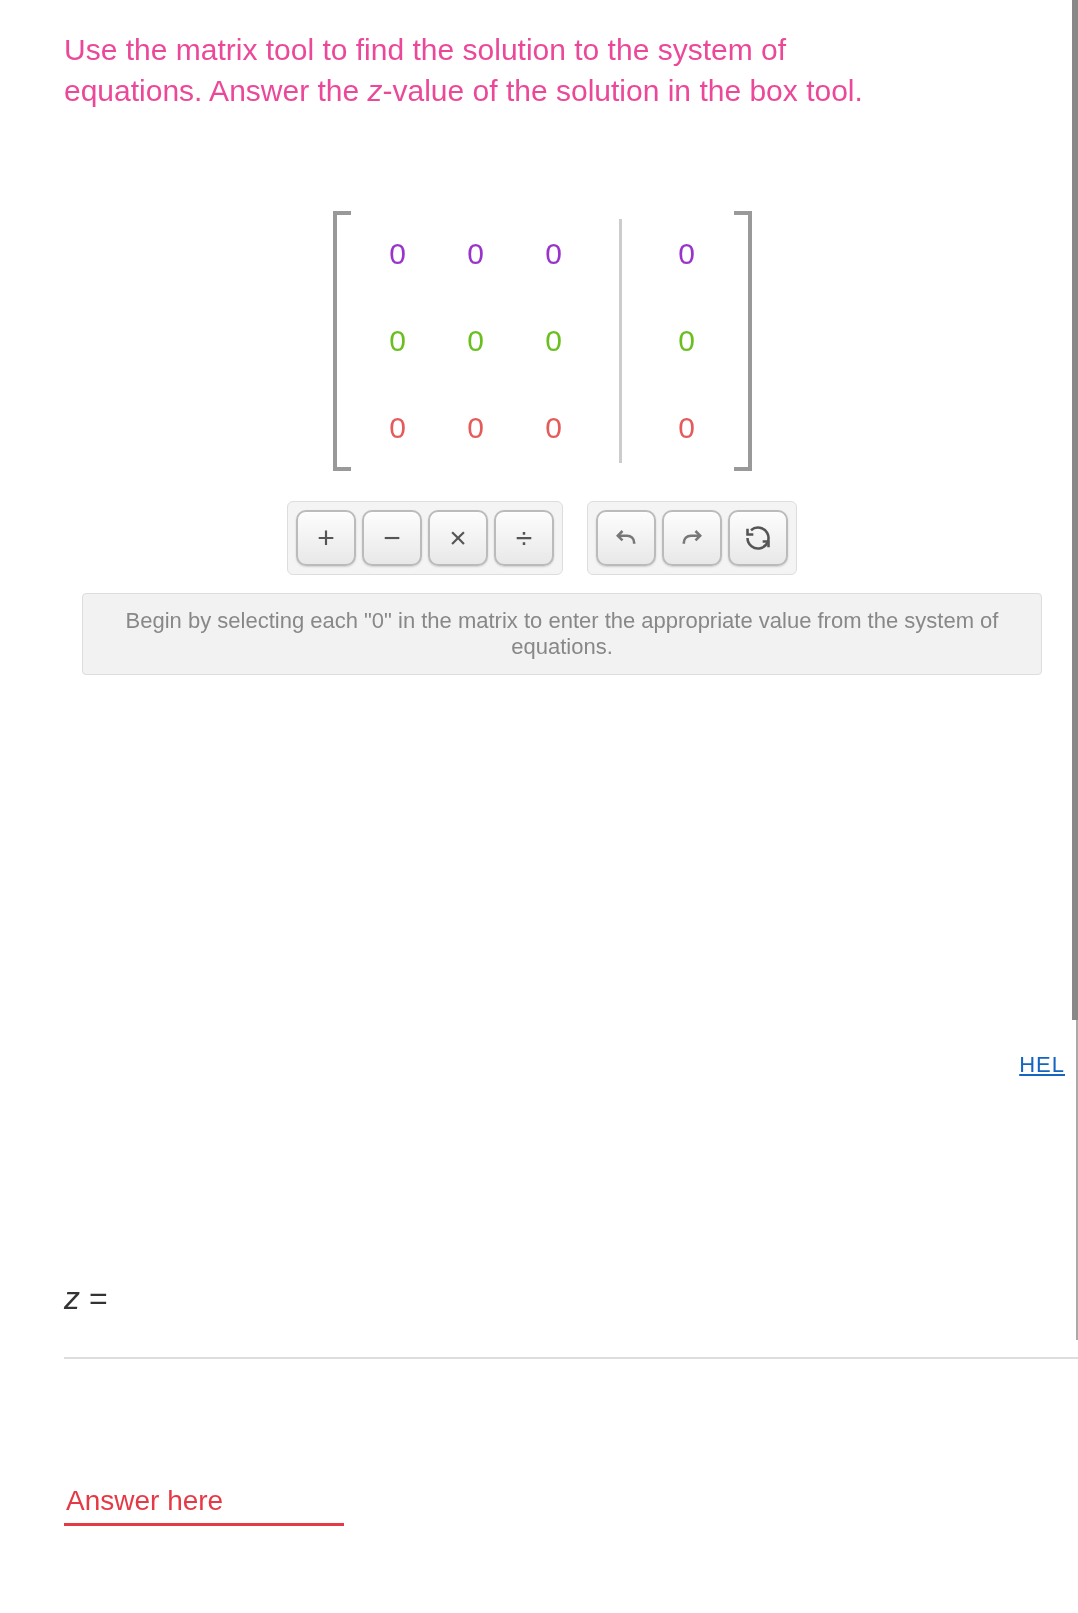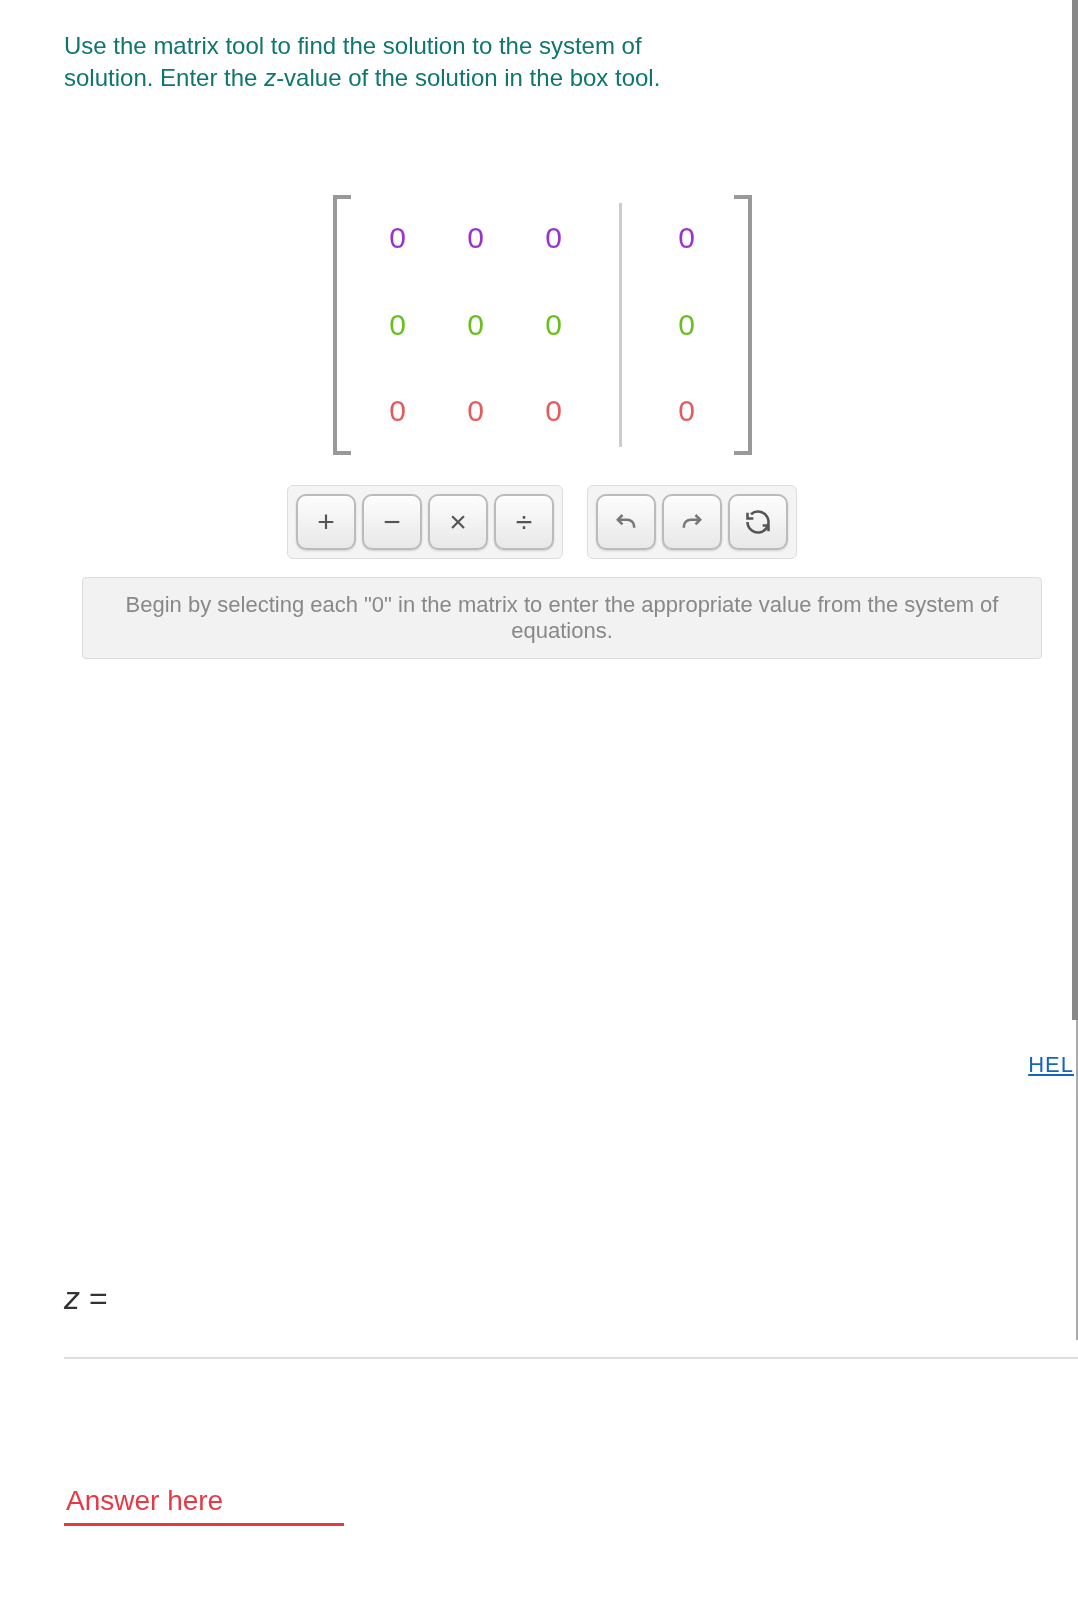--- a/index.html
+++ b/index.html
@@ -24,23 +24,23 @@
     right: 0;
     top: 1020px;
     width: 2px;
     height: 320px;
     background: #aaa;
   }
   .content {
     padding: 30px 18px 0 64px;
   }
   .question-text {
-    font-size: 24px;
+    font-size: 30px;
     line-height: 1.35;
-    color: #0f766e;
+    color: #ec4899;
     margin-bottom: 80px;
   }
   .italic { font-style: italic; }
   .equations {
     text-align: center;
     font-size: 28px;
     line-height: 1.3;
     color: #333;
     margin-bottom: 100px;
     margin-left: -40px;
@@ -125,21 +125,21 @@
     background: #f2f2f2;
     border: 1px solid #ddd;
     border-radius: 4px;
     padding: 14px 20px;
     text-align: center;
     font-size: 22px;
     color: #888;
   }
   .help-link {
     position: absolute;
-    right: 4px;
+    right: 13px;
     top: 1052px;
     font-size: 22px;
     color: #1565c0;
     text-decoration: underline;
     letter-spacing: 1px;
   }
   .answer-area {
     position: absolute;
     left: 64px;
     top: 1280px;
@@ -174,21 +174,21 @@
 </head>
 <body>
 
 <div class="scroll-border-right"></div>
 <div class="scroll-border-right-thin"></div>
 
 <div class="content">
 
   <p class="question-text">
     <span>Use the matrix tool to find the solution to the system of</span><br>
-    <span>solution. Enter the </span><span class="italic">z</span><span>-value of the solution in the box tool.</span>
+    <span>equations. Answer the </span><span class="italic">z</span><span>-value of the solution in the box tool.</span>
   </p>
 
   <div class="equations">
   </div>
 
   <div class="matrix-wrap">
     <div class="matrix">
       <div class="bracket-left"></div>
       <div class="matrix-body">
         <div class="matrix-row row-purple">

